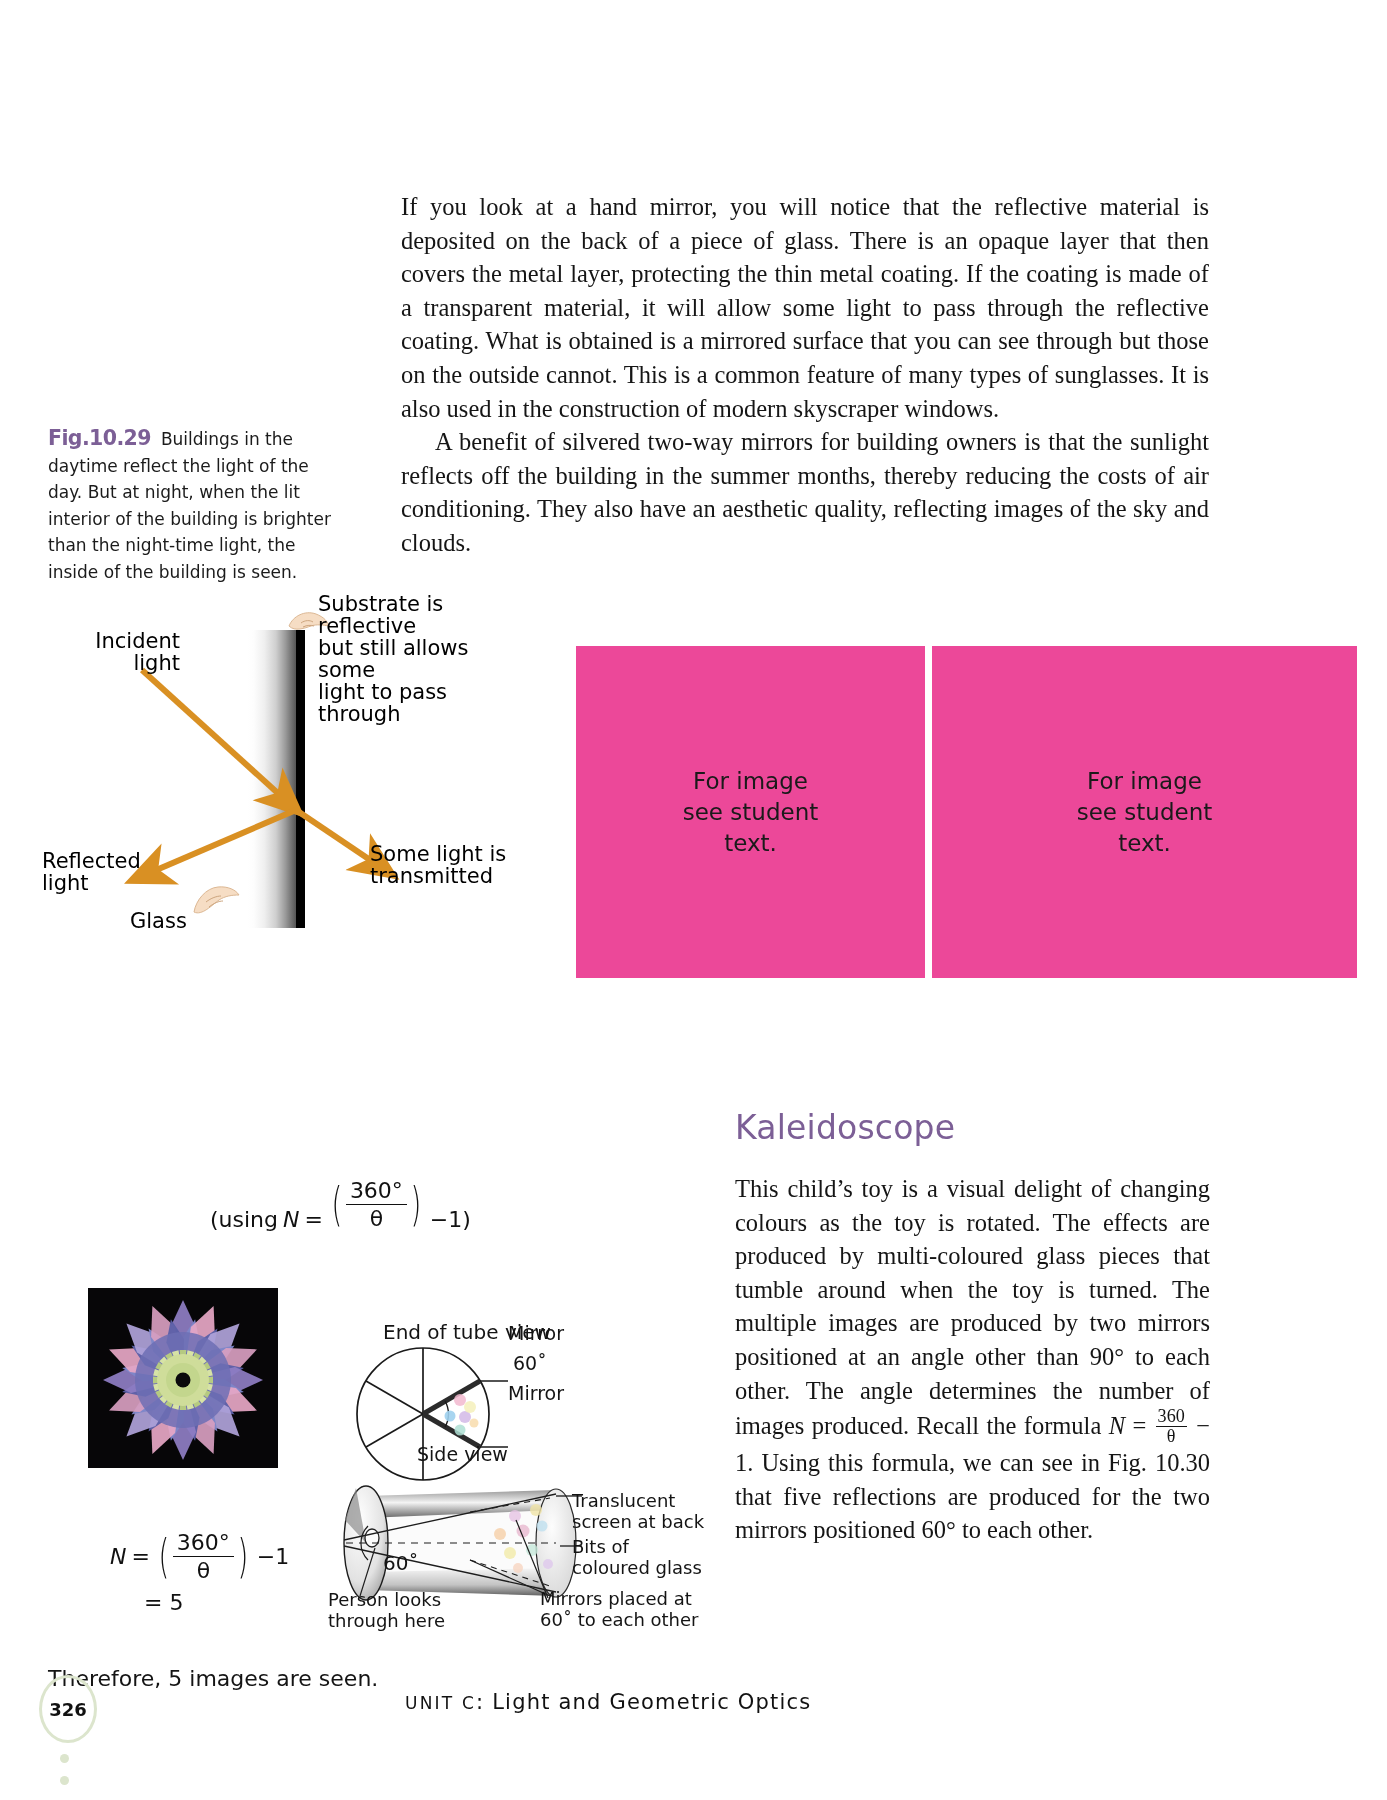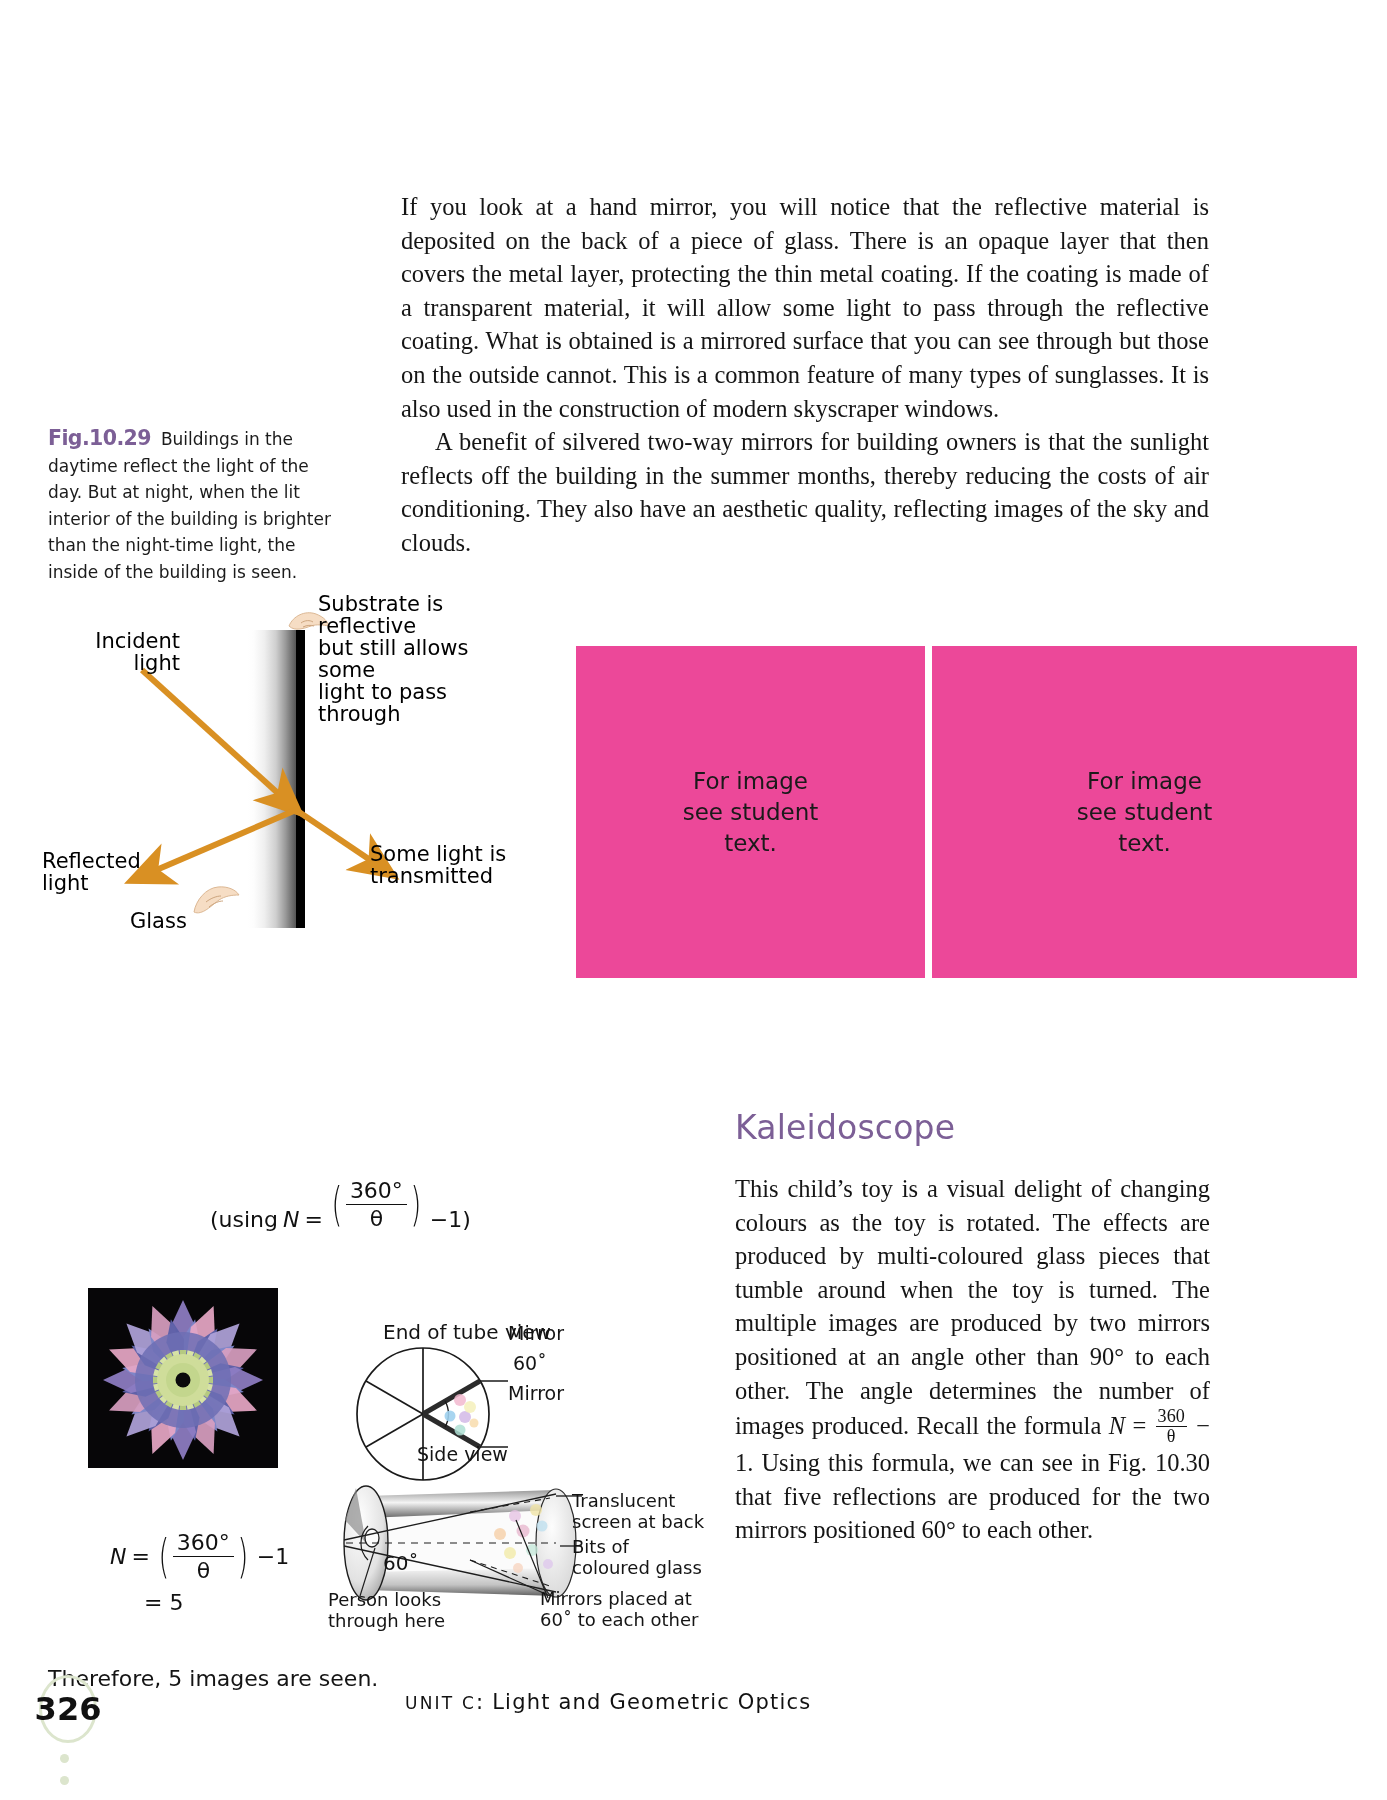--- a/index.html
+++ b/index.html
@@ -235,21 +235,21 @@
   
   #footer-page {
     position: absolute;
     left: 39px; top: 1675px;
     width: 52px; height: 62px;
     border: 3px solid #dce5cd;
     border-radius: 50%;
     display: flex; align-items: center; justify-content: center;
     font-family: "DejaVu Sans", sans-serif;
     font-weight: bold;
-    font-size: 32px;
+    font-size: 18px;
     color: #111;
   }
   .footer-dot {
     position: absolute;
     left: 60px;
     width: 9px; height: 9px;
     border-radius: 50%;
     background: #dce5cd;
   }
   #footer-dot-1 { top: 1754px; }

